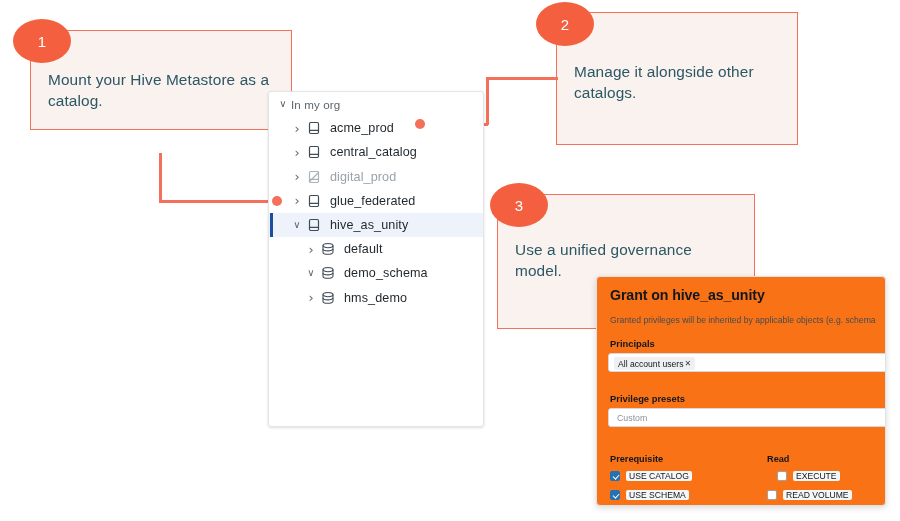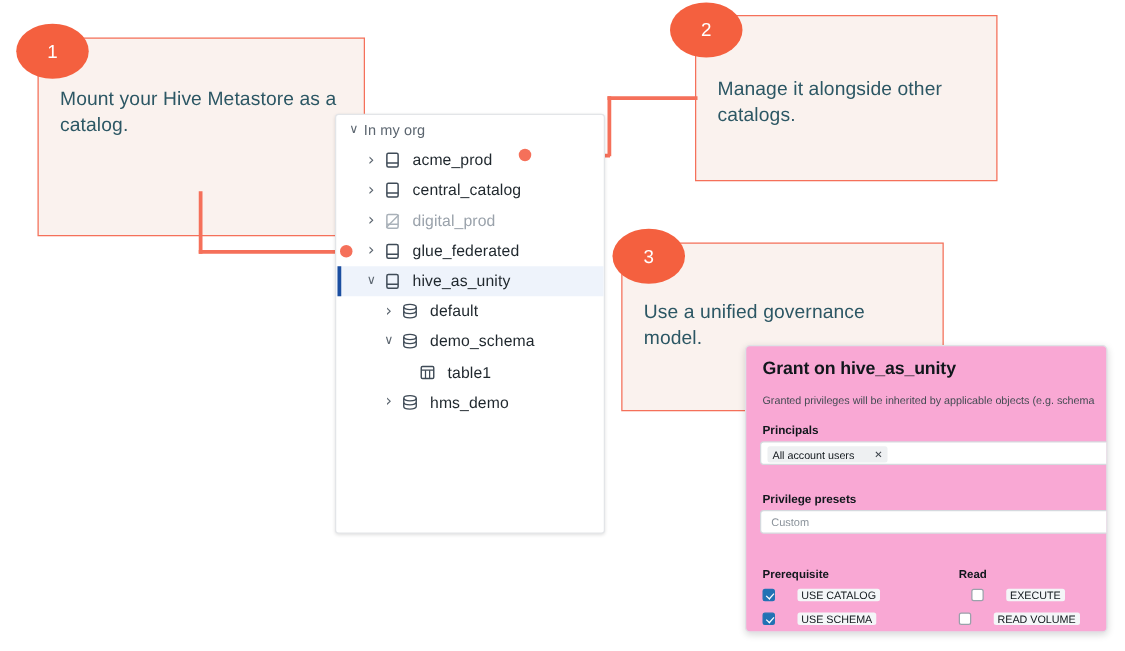--- a/index.html
+++ b/index.html
@@ -25,21 +25,21 @@
   }
   .callout-text {
     position: absolute;
     left: 17px;
     right: 12px;
     color: #2c5764;
     font-size: 15.4px;
     line-height: 21px;
     letter-spacing: 0.1px;
   }
-  #callout-1 { left: 30px;  top: 30px;  width: 262px; height: 159px; }
+  #callout-1 { left: 30px;  top: 30px;  width: 262px; height: 100px; }
   #callout-1 .callout-text { top: 38px; }
   #callout-2 { left: 556px; top: 12px;  width: 242px; height: 133px; padding-left: 33px; }
   #callout-2 .callout-text { top: 48px; }
   #callout-3 { left: 497px; top: 194px; width: 258px; height: 135px; }
   #callout-3 .callout-text { top: 44px; }
 
   .badge {
     position: absolute;
     width: 58px;
     height: 44px;
@@ -138,21 +138,21 @@
   }
   .tlabel { letter-spacing: 0.1px; }
 
   
   #grant-dialog {
     position: absolute;
     left: 596px;
     top: 276px;
     width: 288px;
     height: 228px;
-    background: #f9a8d4;
+    background: #f97316;
     border: 1px solid #dfe2e6;
     border-radius: 4px;
     box-shadow: 0 2px 6px rgba(0,0,0,0.15);
     overflow: hidden;
     z-index: 7;
   }
   #grant-title {
     position: absolute;
     left: 13px; top: 10px;
     font-size: 14.2px;
@@ -193,21 +193,21 @@
     position: absolute;
     left: 5px; top: 3px;
     height: 13px;
     padding: 0 4px;
     background: #eef0f2;
     border-radius: 2px;
     font-size: 8.6px;
     color: #11171c;
     display: flex;
     align-items: center;
-    gap: 16px;
+    gap: 1px;
   }
   .chip-x { font-size: 8px; color: #3a4149; }
   .fld-placeholder {
     position: absolute;
     left: 8px; top: 4px;
     font-size: 8.8px;
     color: #8b939b;
   }
   .col-head {
     position: absolute;
@@ -215,21 +215,21 @@
     font-weight: bold;
     color: #11171c;
     top: 177px;
   }
   #head-prereq { left: 13px; }
   #head-read   { left: 170px; }
   .cb-row {
     position: absolute;
     display: flex;
     align-items: center;
-    gap: 18px;
+    gap: 6px;
     font-size: 8.6px;
     color: #11171c;
   }
   .cb {
     width: 10px; height: 10px;
     border-radius: 2px;
     border: 1px solid #9aa2ab;
     background: #fff;
     box-sizing: border-box;
     flex: 0 0 10px;
@@ -353,32 +353,20 @@
         <span class="chev">∨</span>
         <span class="ticon">
           <svg width="14" height="14" viewBox="0 0 14 14">
             <ellipse cx="7" cy="3.6" rx="5" ry="2.1" fill="none" stroke="#3f4b57" stroke-width="1.1"></ellipse>
             <path d="M2 3.6v3.2c0 1.16 2.24 2.1 5 2.1s5-.94 5-2.1V3.6" fill="none" stroke="#3f4b57" stroke-width="1.1"></path>
             <path d="M2 6.9v3.3c0 1.16 2.24 2.1 5 2.1s5-.94 5-2.1V6.9" fill="none" stroke="#3f4b57" stroke-width="1.1"></path>
           </svg>
         </span>
         <span class="tlabel">demo_schema</span>
       </div>
-      <div class="tree-row" style="padding-left: 48px;">
-        <span class="chev empty"></span>
-        <span class="ticon">
-          <svg width="14" height="14" viewBox="0 0 14 14">
-            <rect x="2" y="2.2" width="10" height="9.6" rx="1" fill="none" stroke="#3f4b57" stroke-width="1.15"></rect>
-            <line x1="2" y1="5.1" x2="12" y2="5.1" stroke="#3f4b57" stroke-width="1.15"></line>
-            <line x1="5.4" y1="5.1" x2="5.4" y2="11.8" stroke="#3f4b57" stroke-width="1"></line>
-            <line x1="8.7" y1="5.1" x2="8.7" y2="11.8" stroke="#3f4b57" stroke-width="1"></line>
-          </svg>
-        </span>
-        <span class="tlabel">table1</span>
-      </div>
       <div class="tree-row" style="padding-left: 34px;">
         <span class="chev" style="font-size: 13px;">›</span>
         <span class="ticon">
           <svg width="14" height="14" viewBox="0 0 14 14">
             <ellipse cx="7" cy="3.6" rx="5" ry="2.1" fill="none" stroke="#3f4b57" stroke-width="1.1"></ellipse>
             <path d="M2 3.6v3.2c0 1.16 2.24 2.1 5 2.1s5-.94 5-2.1V3.6" fill="none" stroke="#3f4b57" stroke-width="1.1"></path>
             <path d="M2 6.9v3.3c0 1.16 2.24 2.1 5 2.1s5-.94 5-2.1V6.9" fill="none" stroke="#3f4b57" stroke-width="1.1"></path>
           </svg>
         </span>
         <span class="tlabel">hms_demo</span>

